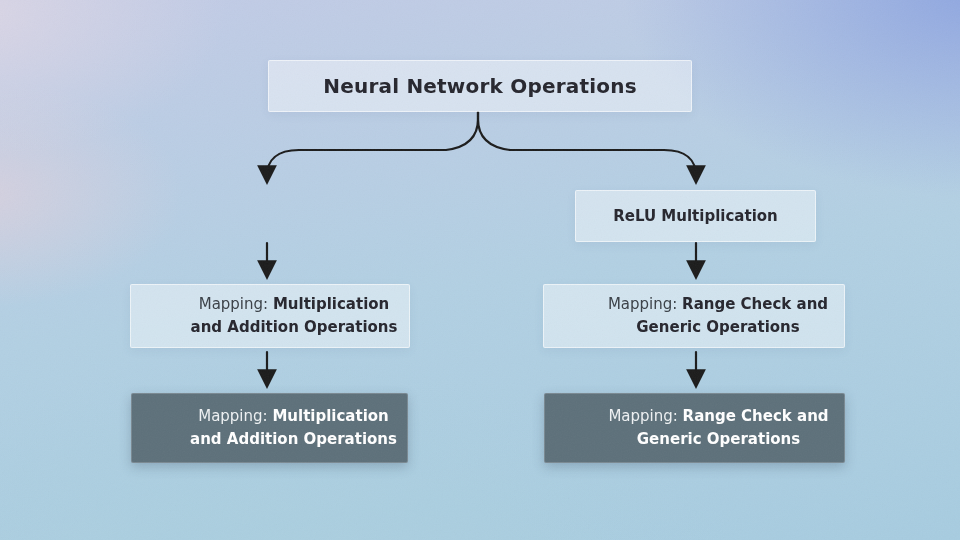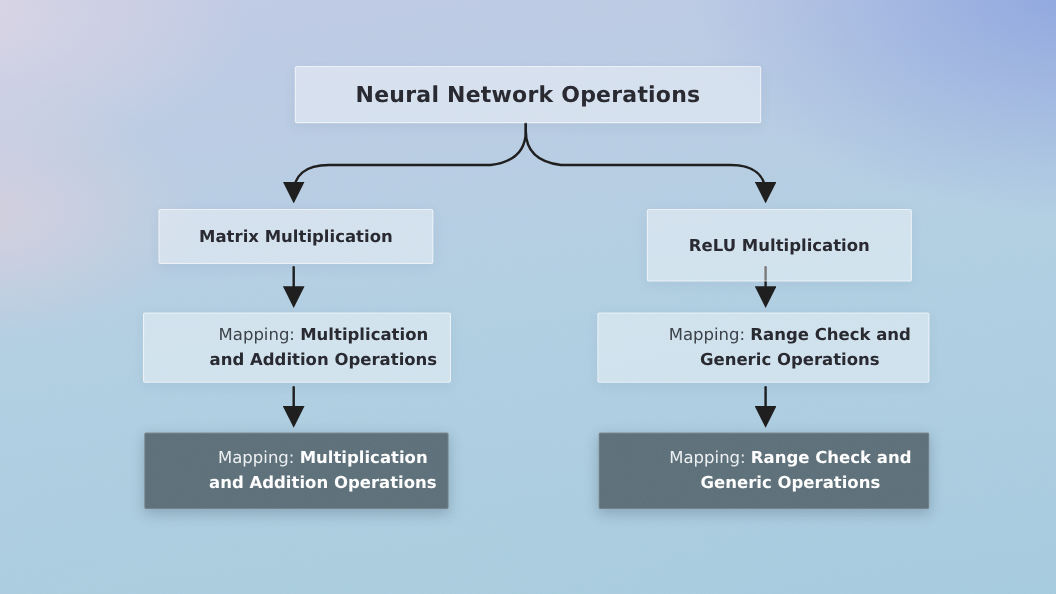--- a/index.html
+++ b/index.html
@@ -64,39 +64,36 @@
       <path d="M696,243 L696,276" marker-end="url(#arrow)"></path>
       <path d="M267,352 L267,385" marker-end="url(#arrow)"></path>
       <path d="M696,352 L696,385" marker-end="url(#arrow)"></path>
     </g>
   </svg>
 
   <div class="node light title-node" style="left:268px;top:60px;width:424px;height:52px;">
     <span>Neural Network Operations</span>
   </div>
 
-  <div class="node light header-node" style="left:144px;top:190px;width:250px;height:50px;">
-    <span>Matrix Multiplication</span>
-  </div>
 
   <div class="node light mapping-node" style="left:130px;top:284px;width:280px;height:64px;">
     <div>
       <div class="line"><span class="prefix">Mapping: </span><span class="bold">Multiplication</span></div>
       <div class="line"><span class="prefix"></span><span class="bold">and Addition Operations</span></div>
     </div>
   </div>
 
   <div class="node dark mapping-node" style="left:131px;top:393px;width:277px;height:70px;">
     <div>
       <div class="line"><span class="prefix">Mapping: </span><span class="bold">Multiplication</span></div>
       <div class="line"><span class="prefix"></span><span class="bold">and Addition Operations</span></div>
     </div>
   </div>
 
-  <div class="node light header-node" style="left:588px;top:190px;width:241px;height:66px;">
+  <div class="node light header-node" style="left:575px;top:190px;width:241px;height:52px;">
     <span>ReLU Multiplication</span>
   </div>
 
   <div class="node light mapping-node" style="left:543px;top:284px;width:302px;height:64px;">
     <div>
       <div class="line"><span class="prefix">Mapping: </span><span class="bold">Range Check and</span></div>
       <div class="line"><span class="prefix"></span><span class="bold">Generic Operations</span></div>
     </div>
   </div>
 

